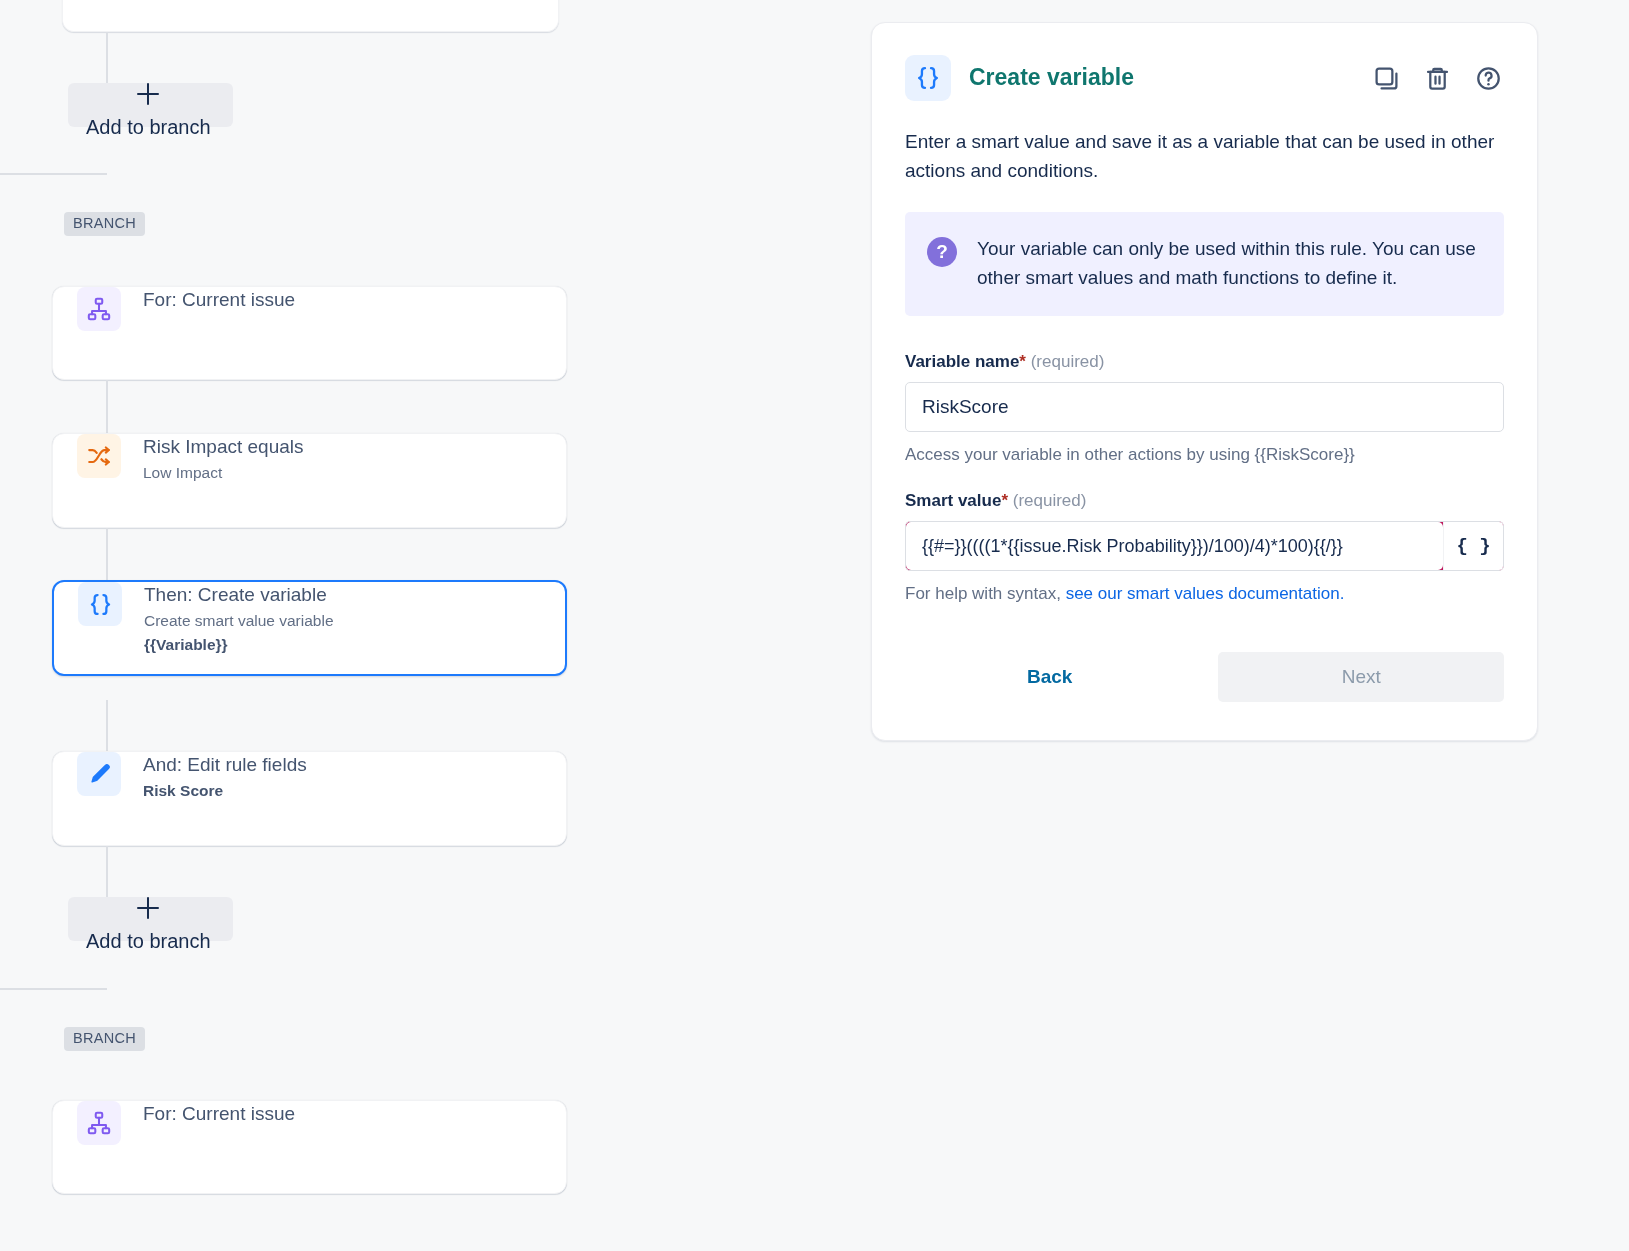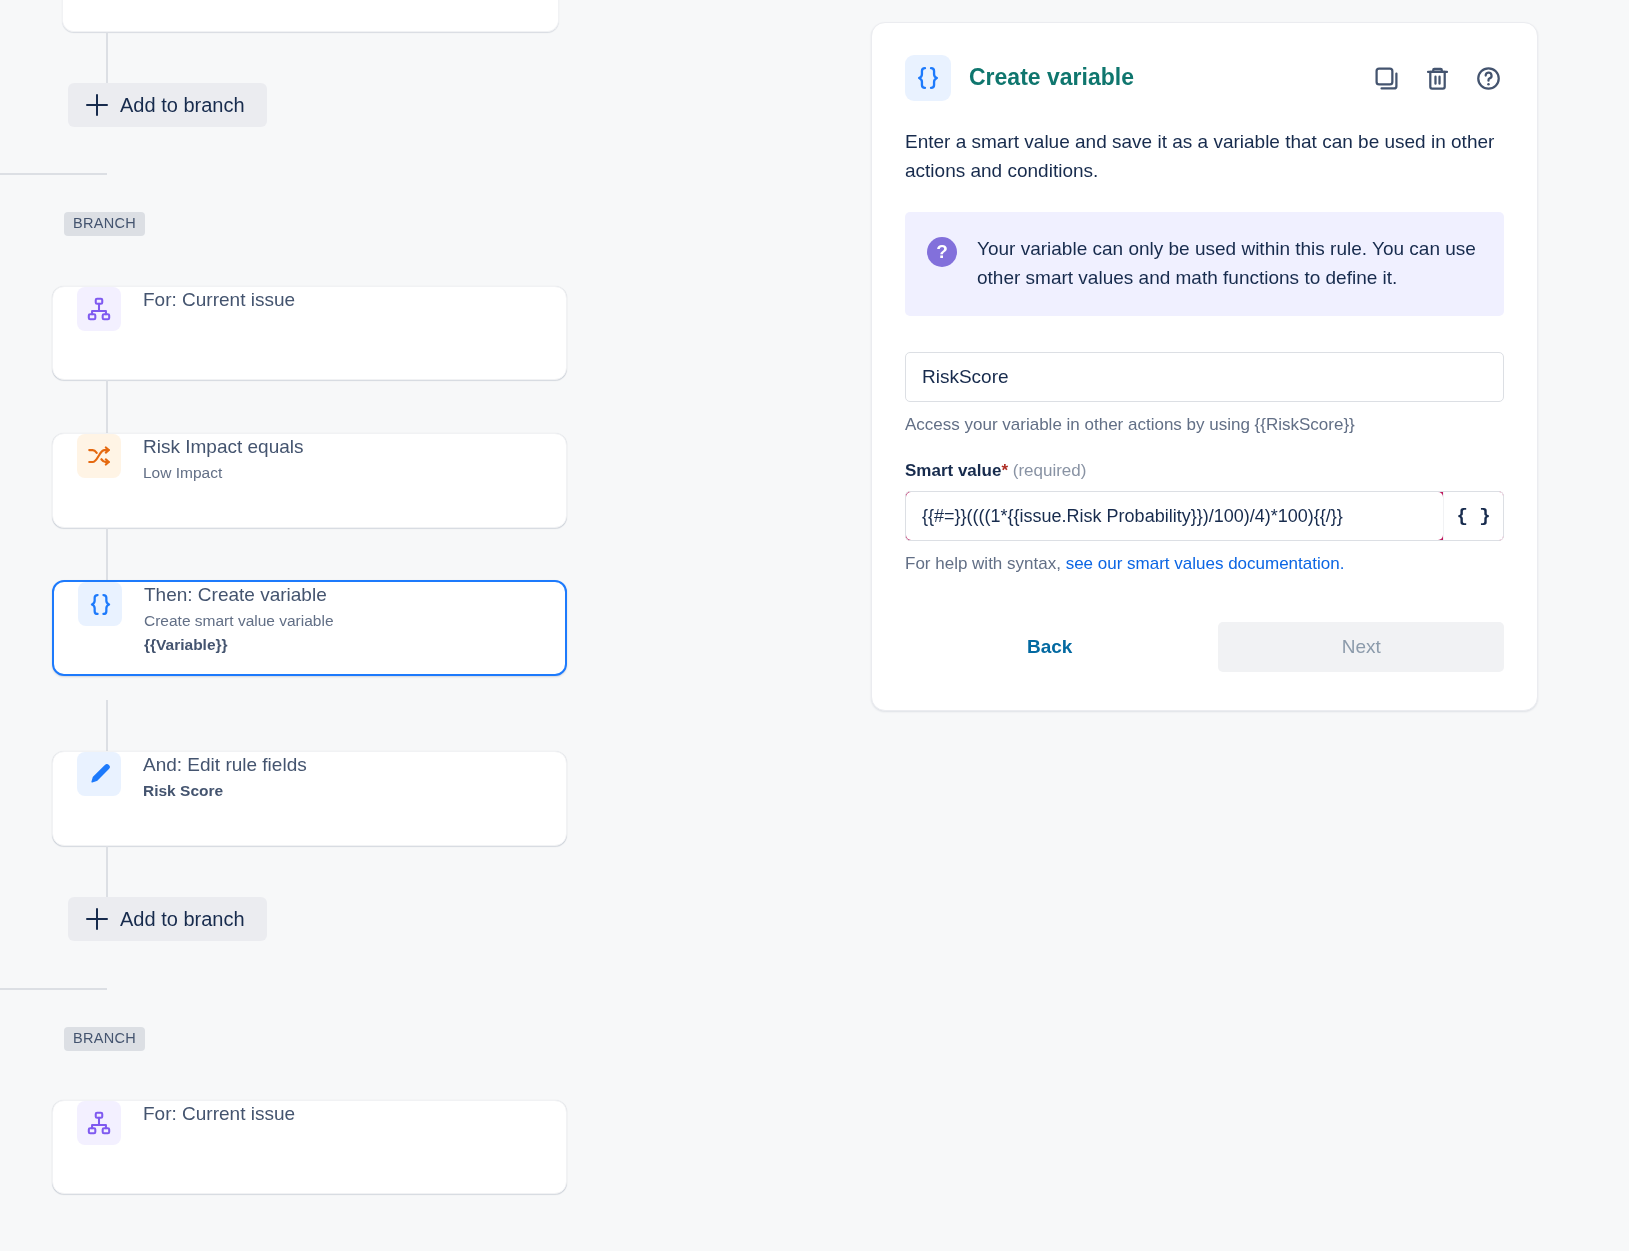--- a/index.html
+++ b/index.html
@@ -69,20 +69,21 @@
     display: flex;
     align-items: center;
     gap: 12px;
     background: #ebecf0;
     border: none;
     border-radius: 6px;
     padding: 0 22px 0 18px;
     height: 44px;
     cursor: pointer;
     font-family: inherit;
+    flex-direction: column;
   }
   .add-btn .plus {
     display: block;
     position: relative;
     width: 22px;
     height: 22px;
     flex: 0 0 22px;
   }
   .add-btn .plus::before,
   .add-btn .plus::after {
@@ -446,20 +447,24 @@
 
   <div class="info-box">
     <span class="info-icon">?</span>
     <span class="info-text">
       <span>Your variable can only be used within this rule. You can use other smart values and math functions to define it.</span>
       <br>
     </span>
   </div>
 
   <div class="field-block">
+    <label class="field-label">
+      <span>Variable name</span><span class="req-star">*</span>
+      <span class="req-note">(required)</span>
+    </label>
     <input class="text-input" type="text" value="RiskScore" style="">
     <div class="help-text">Access your variable in other actions by using {{RiskScore}}</div>
   </div>
 
   <div class="field-block">
     <label class="field-label">
       <span>Smart value</span><span class="req-star">*</span>
       <span class="req-note">(required)</span>
     </label>
     <div class="smart-wrap">

